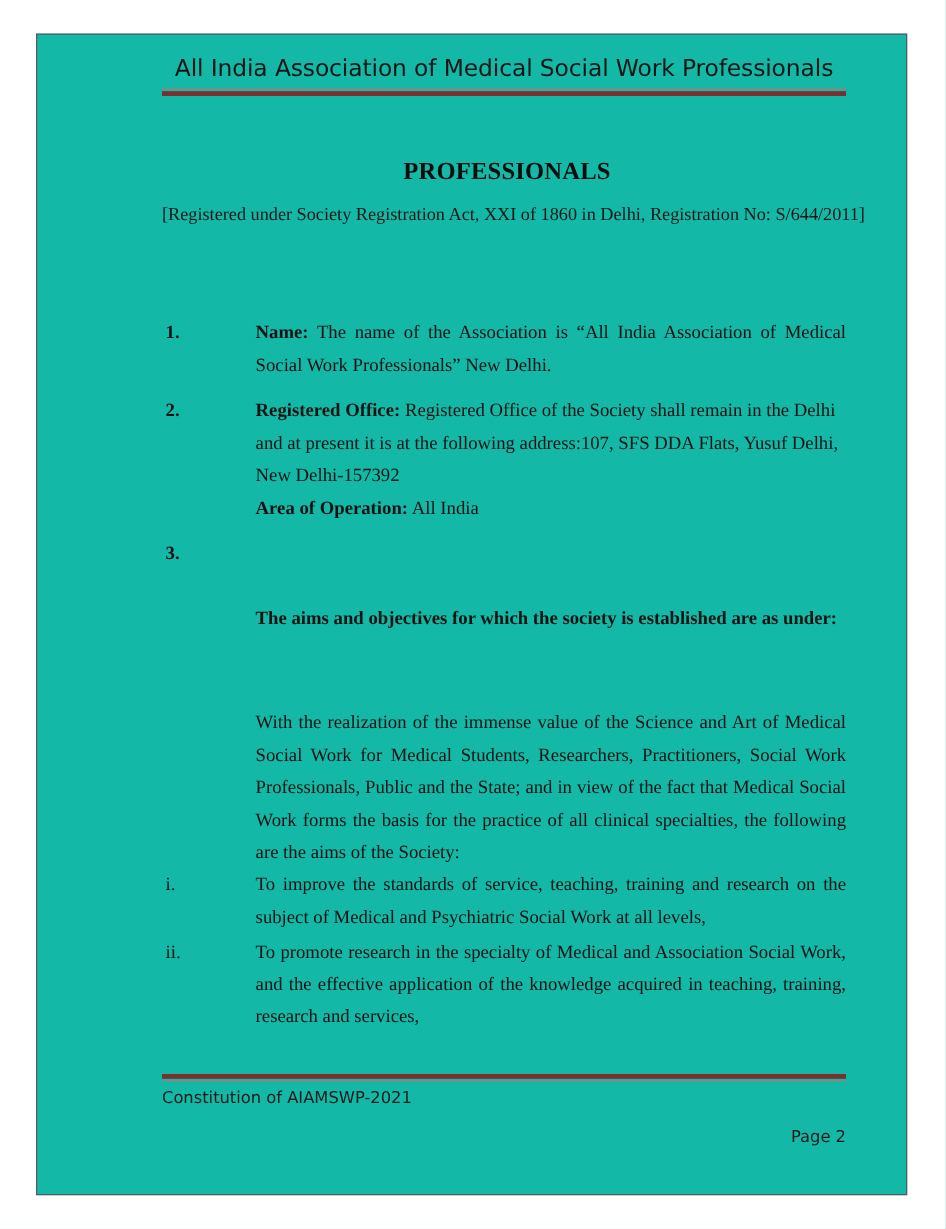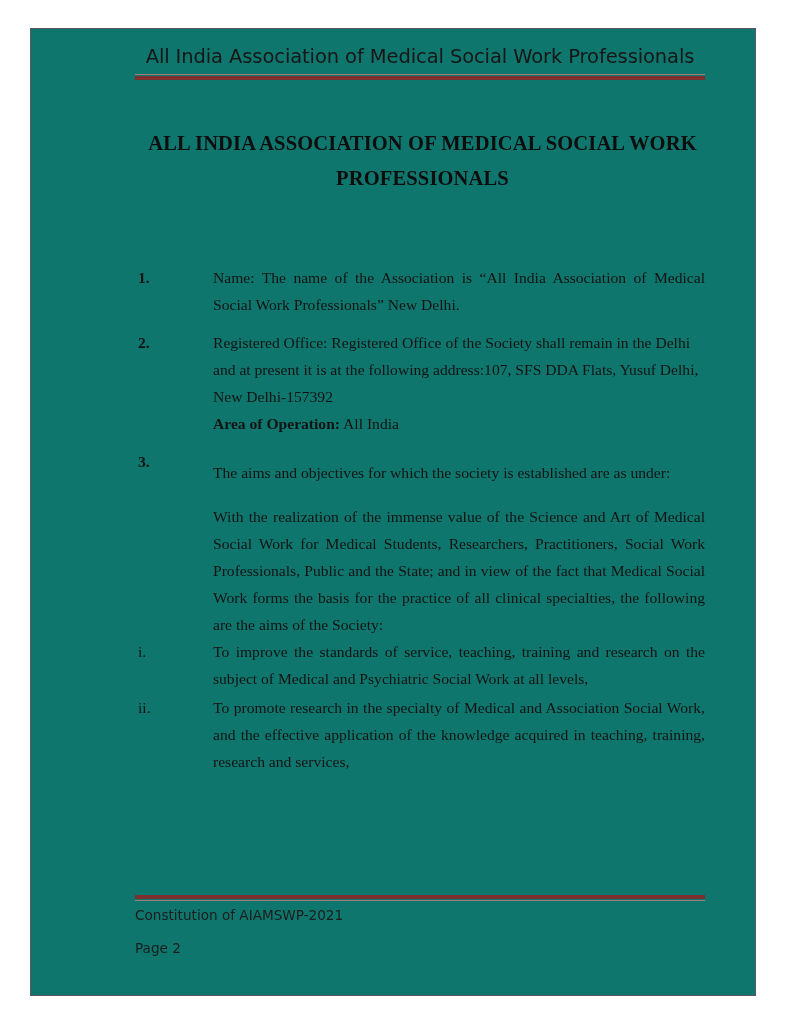--- a/index.html
+++ b/index.html
@@ -15,21 +15,21 @@
     color: #1a1a1a;
   }
 
   .page {
     position: absolute;
     left: 30px;
     top: 28px;
     width: 726px;
     height: 968px;
     border: 1px solid #585860;
-    background: #0f766e;
+    background: #14b8a6;
     box-sizing: border-box;
   }
 
   
   .page-header {
     position: absolute;
     left: 104px;
     top: 16px;
     width: 570px;
   }
@@ -98,25 +98,26 @@
     font-weight: bold;
     font-size: 15.6px;
   }
   .clause > .marker.roman {
     font-weight: 400;
   }
   .clause-text {
     display: block;
   }
   .just { text-align: justify; text-justify: inter-word; }
-  .lead { font-weight: normal; }
+  .lead { font-weight: bold; }
   .lead-ul { font-weight: bold; }
 
   .para-indent {
     padding-left: 78px;
+    margin-top: 43px;
   }
   .gap-sm { height: 9px; }
   .gap-md { height: 17px; }
 
   
   .page-footer {
     position: absolute;
     left: 104px;
     bottom: 39px;
     width: 570px;
@@ -131,35 +132,36 @@
   .footer-left {
     margin-top: 6px;
     font-size: 13.6px;
     color: #1c1c1c;
     text-align: left;
   }
   .footer-right {
     margin-top: 17px;
     font-size: 13.6px;
     color: #1c1c1c;
+    text-align: right;
   }
 </style>
 </head>
 <body>
 
 <div class="page">
 
   <div class="page-header">
     <div class="header-title">All India Association of Medical Social Work Professionals</div>
     <div class="rule-double"></div>
   </div>
 
   <div class="title-block">
-    <div class="doc-title">ALL INDIA ASSOCIATION OF MEDICAL SOCIAL WORK</div>
     <div class="doc-title">PROFESSIONALS</div>
+    <div class="reg-line">[Registered under Society Registration Act, XXI of 1860 in Delhi, Registration No: S/644/2011]</div>
   </div>
 
   <div class="body-area">
 
     <div class="clause">
       <span class="marker">1.</span>
       <span class="clause-text just"><span class="lead">Name:</span><span> The name of the Association is “All India Association of Medical Social Work Professionals” New Delhi.</span></span>
     </div>
 
     <div class="gap-sm"></div>

